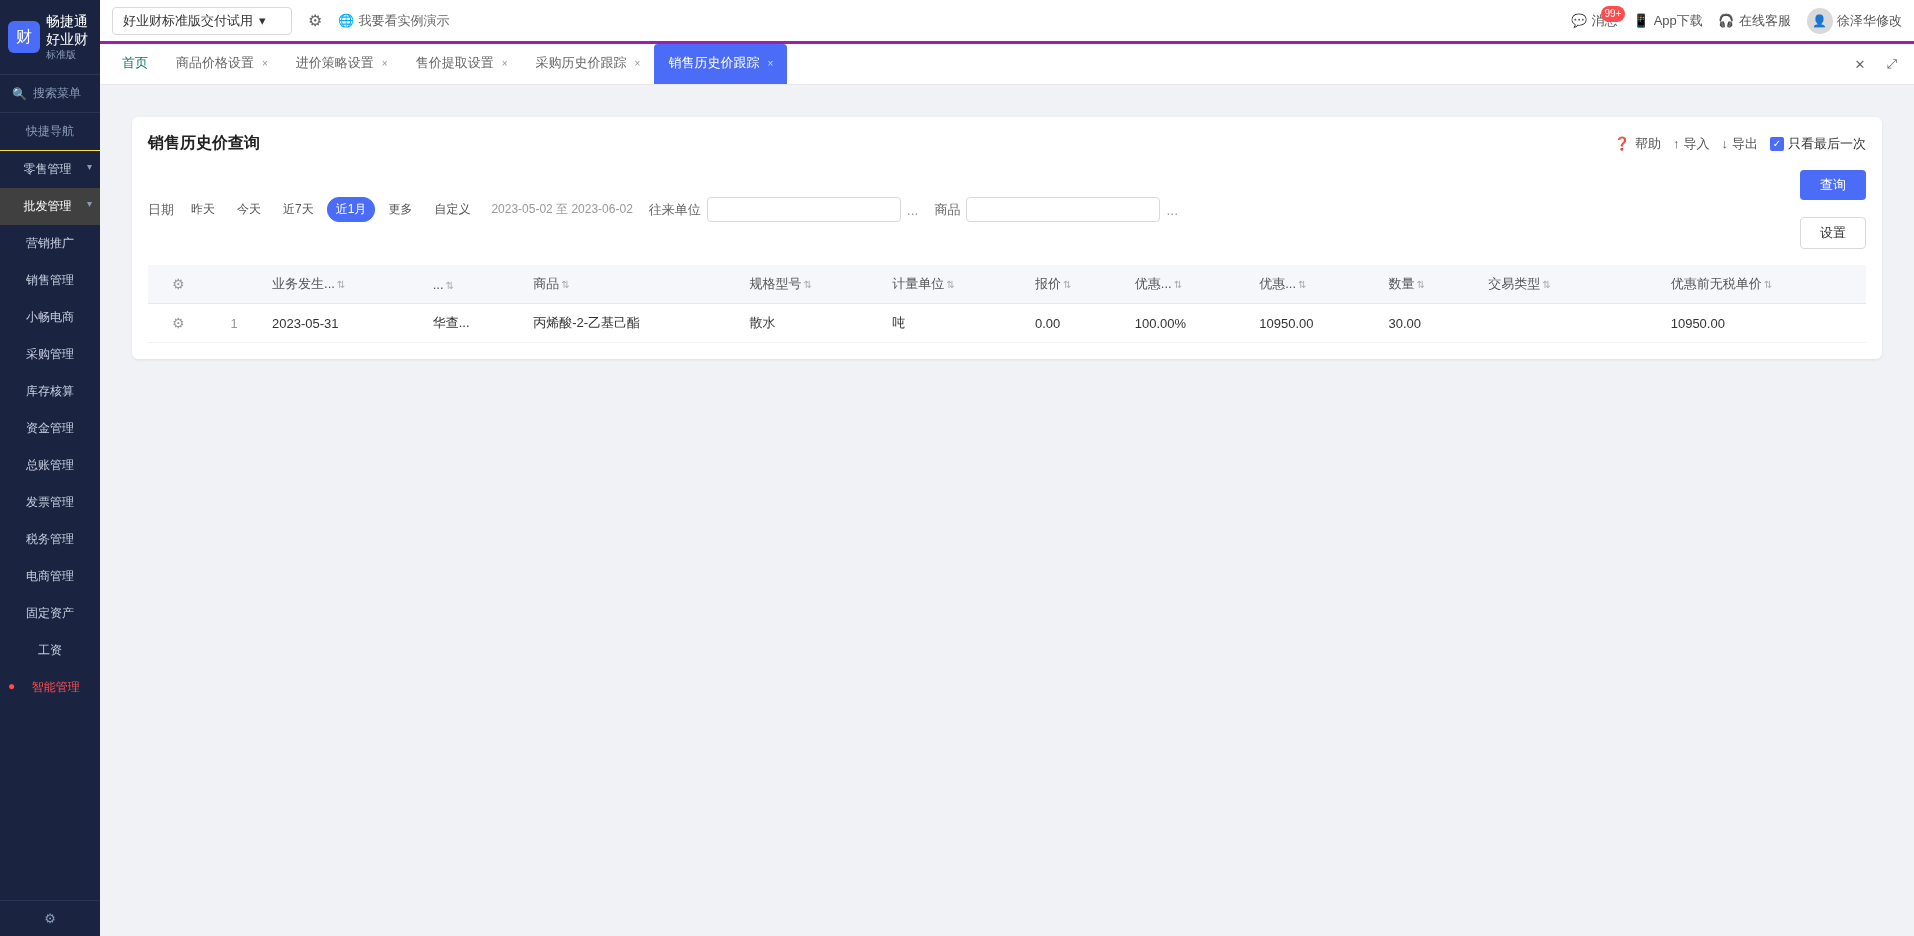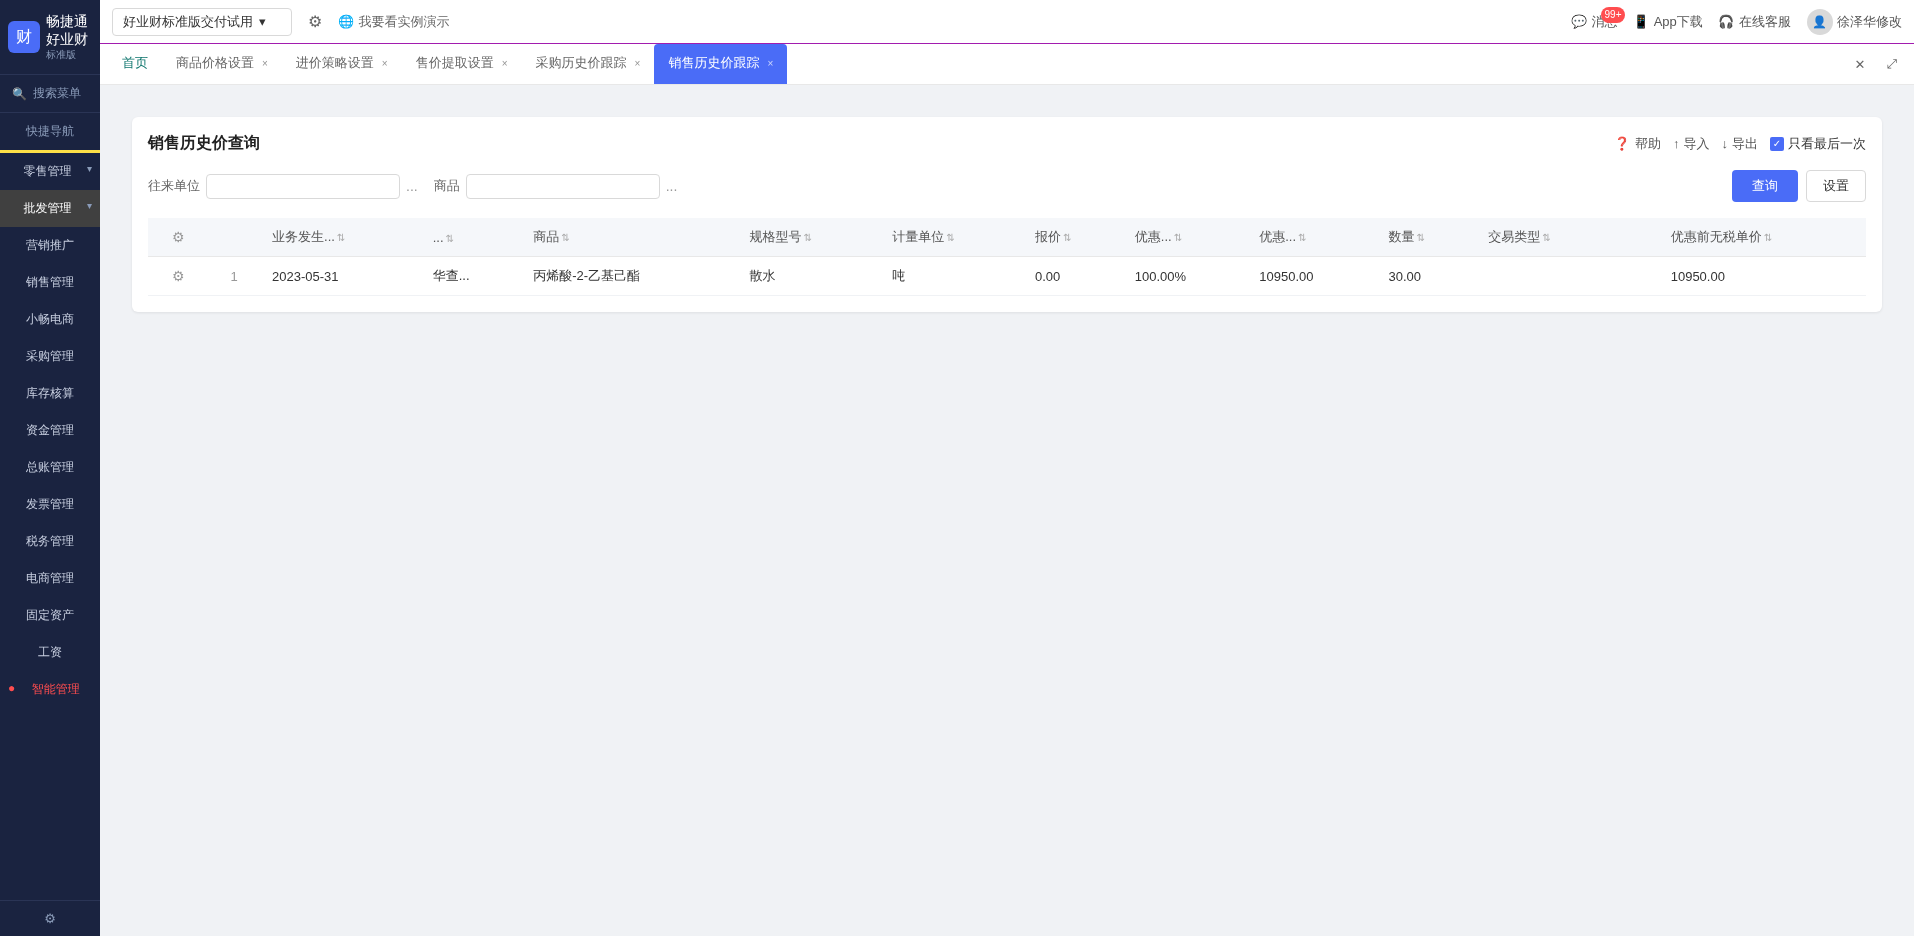--- a/index.html
+++ b/index.html
@@ -57,21 +57,21 @@
     .sidebar-nav {
       padding: 8px 0;
       color: #8a9bb8;
       font-size: 12px;
       cursor: pointer;
       display: flex;
       align-items: center;
       justify-content: center;
       gap: 4px;
       padding: 10px 0;
-      border-bottom: 3px solid #fde047;
+      border-bottom: 1px solid #fde047;
     }
     .sidebar-item {
       padding: 10px 8px;
       font-size: 12px;
       cursor: pointer;
       display: flex;
       justify-content: space-between;
       color: #c8cfe0;
       white-space: nowrap;
     }
@@ -98,21 +98,21 @@
       background: #f0f2f5;
     }
 
     
     .topbar {
       background: #fff;
       height: 44px;
       display: flex;
       align-items: center;
       padding: 0 12px;
-      border-bottom: 1px solid #a21caf;
+      border-bottom: 3px solid #a21caf;
       gap: 12px;
       flex-shrink: 0;
     }
     .topbar-selector {
       display: flex;
       align-items: center;
       gap: 6px;
       border: 1px solid #d9d9d9;
       border-radius: 4px;
       padding: 4px 10px;
@@ -340,21 +340,22 @@
       color: #333;
     }
     .filter-dots {
       color: #999;
       cursor: pointer;
       font-size: 14px;
     }
     .filter-buttons {
       margin-left: auto;
       display: flex;
-      gap: 8px;
+      gap: 17px;
+      flex-direction: column;
     }
     .btn-primary {
       background: #4a6cf7;
       color: #fff;
       border: none;
       border-radius: 4px;
       padding: 6px 20px;
       font-size: 13px;
       cursor: pointer;
     }
@@ -572,20 +573,32 @@
             <span>导出</span>
           </div>
           <label class="checkbox-label">
             <div class="checkbox-checked">✓</div>
             <span>只看最后一次</span>
           </label>
         </div>
       </div>
 
       <div class="filter-bar">
+        <div class="filter-group">
+          <span class="filter-label">日期</span>
+          <div class="date-options" id="date-options">
+              <span class="date-btn">昨天</span>
+              <span class="date-btn">今天</span>
+              <span class="date-btn">近7天</span>
+              <span class="date-btn active">近1月</span>
+              <span class="date-btn">更多</span>
+              <span class="date-btn">自定义</span>
+            </div>
+          <span class="date-range">2023-05-02 至 2023-06-02</span>
+        </div>
         <div class="filter-input-group">
           <span class="filter-label">往来单位</span>
           <input type="text" class="filter-input" style="">
           <span class="filter-dots">...</span>
         </div>
         <div class="filter-input-group">
           <span class="filter-label">商品</span>
           <input type="text" class="filter-input" style="">
           <span class="filter-dots">...</span>
         </div>

